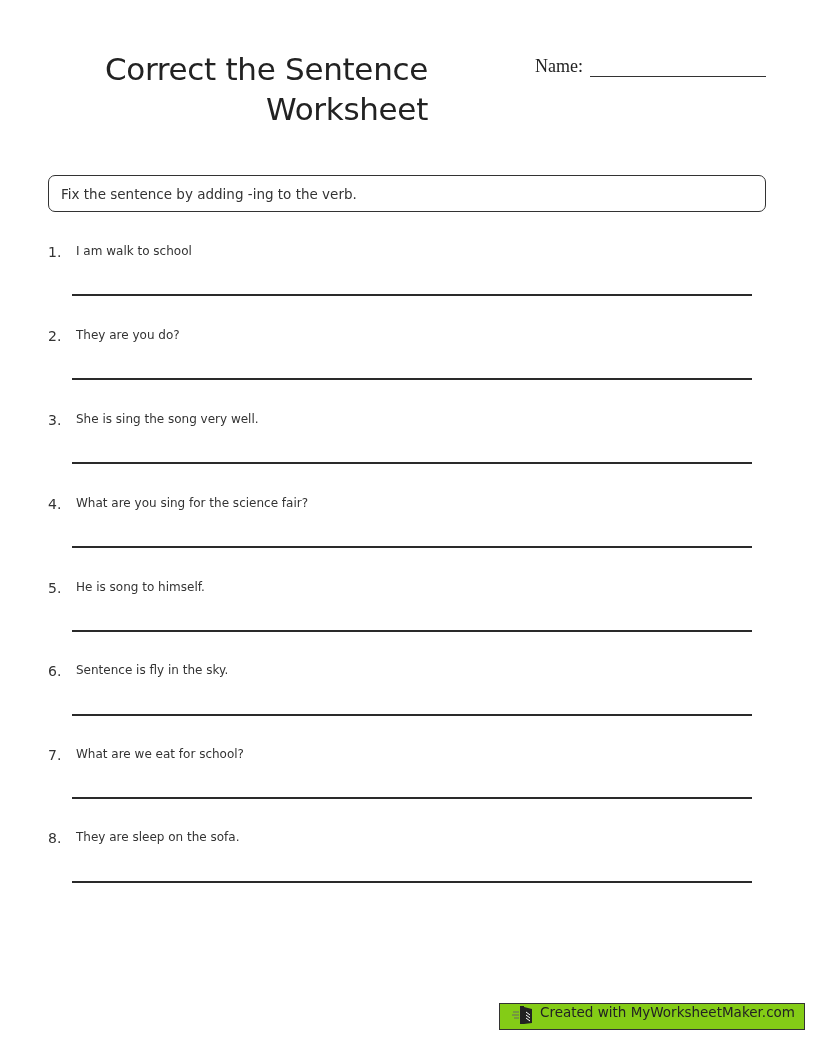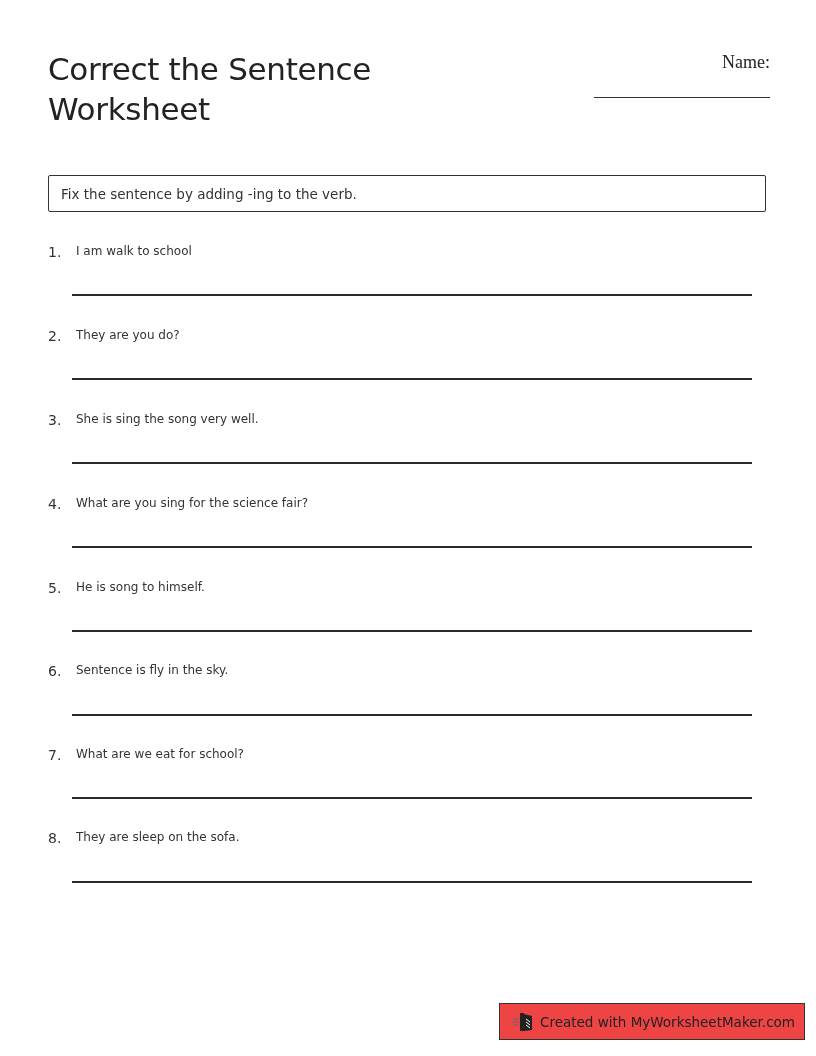--- a/index.html
+++ b/index.html
@@ -4,51 +4,51 @@
   <style>
     html, body { margin: 0; padding: 0; }
     body {
       width: 816px; height: 1056px; position: relative;
       background: #ffffff; overflow: hidden;
       font-family: "DejaVu Sans", sans-serif; color: #222;
     }
     .title {
       position: absolute; left: 48px; top: 49px; width: 380px;
       font-size: 31px; line-height: 40px; font-weight: normal; color: #222;
-      margin: 0; letter-spacing: -0.3px;
+      margin: 0; letter-spacing: -0.3px; text-align: right;
     }
     .name-wrap {
       position: absolute; left: 535px; top: 52px; width: 235px;
       font-family: "Liberation Serif", serif; font-size: 18px; color: #222;
-      display: flex; align-items: flex-end; flex-direction: column;
+      display: flex; align-items: flex-end;
     }
     .name-line {
       display: inline-block; width: 176px; border-bottom: 1px solid #333;
       margin-left: 7px; height: 24px;
     }
     .instructions {
       position: absolute; left: 48px; top: 175px; width: 718px; height: 37px;
-      box-sizing: border-box; border: 1px solid #333; border-radius: 2px;
+      box-sizing: border-box; border: 1px solid #333; border-radius: 7px;
       padding: 0 0 0 12px; font-size: 13.5px; line-height: 37px; color: #333;
     }
     .question { position: absolute; left: 48px; width: 720px; }
     .q-num {
       position: absolute; left: 0; top: 0; font-size: 14px; color: #333;
     }
     .q-text {
       position: absolute; left: 28px; top: 0; font-size: 12px; color: #333;
     }
     .answer-line {
       position: absolute; left: 24px; top: 42px; width: 680px; height: 0;
       border-top: 2px solid #2a2a2a;
     }
     .footer {
-      position: absolute; left: 499px; top: 1003px; width: 306px; height: 37px;
-      box-sizing: border-box; border: 1px solid #333; background: #ef4444;
-      display: flex; align-items: center; padding-left: 12px;
+      position: absolute; left: 499px; top: 1003px; width: 306px; height: 27px;
+      box-sizing: border-box; border: 1px solid #333; background: #84cc16;
+      display: flex; align-items: flex-start; padding-left: 12px;
       font-size: 13.5px; color: #222;
     }
     .footer svg { margin-right: 6px; }
   </style>
 </head>
 <body>
 
 <h1 class="title">Correct the Sentence Worksheet</h1>
 
 <div class="name-wrap">

